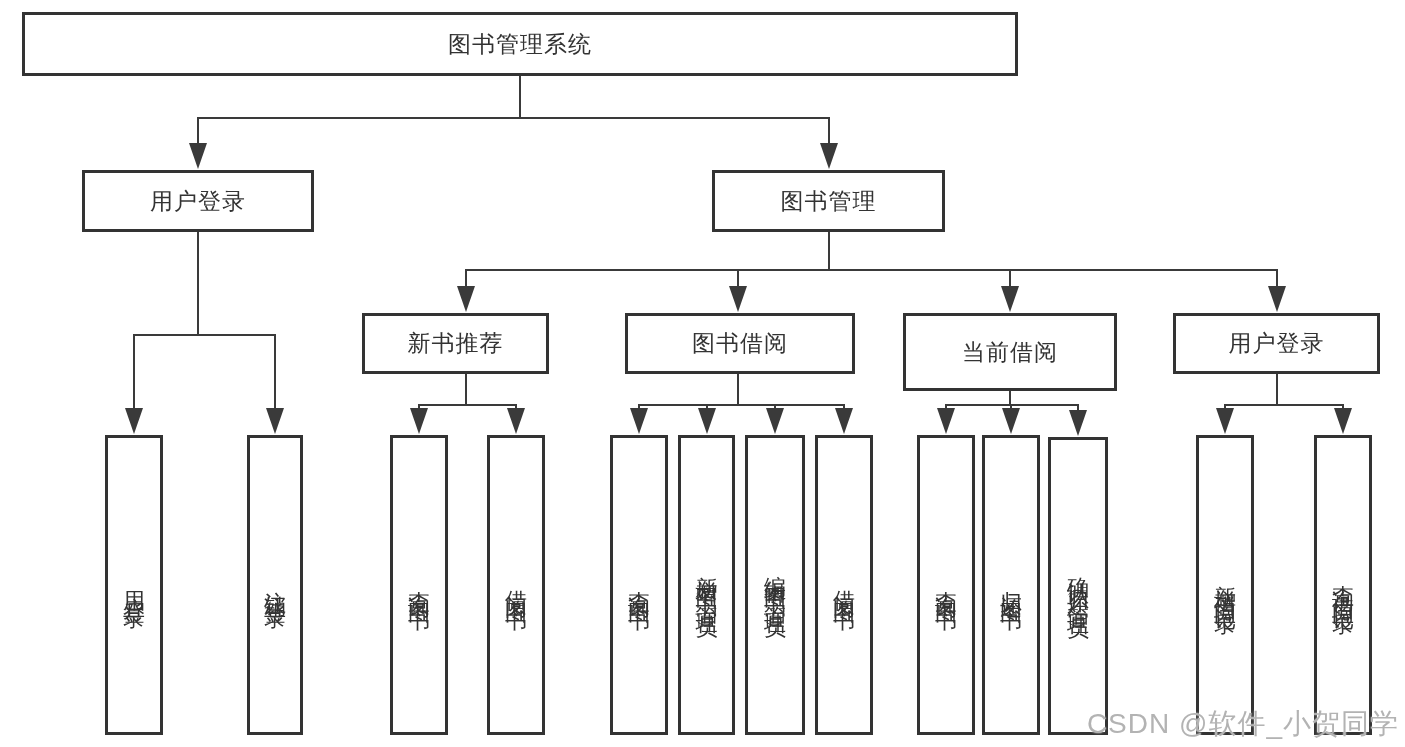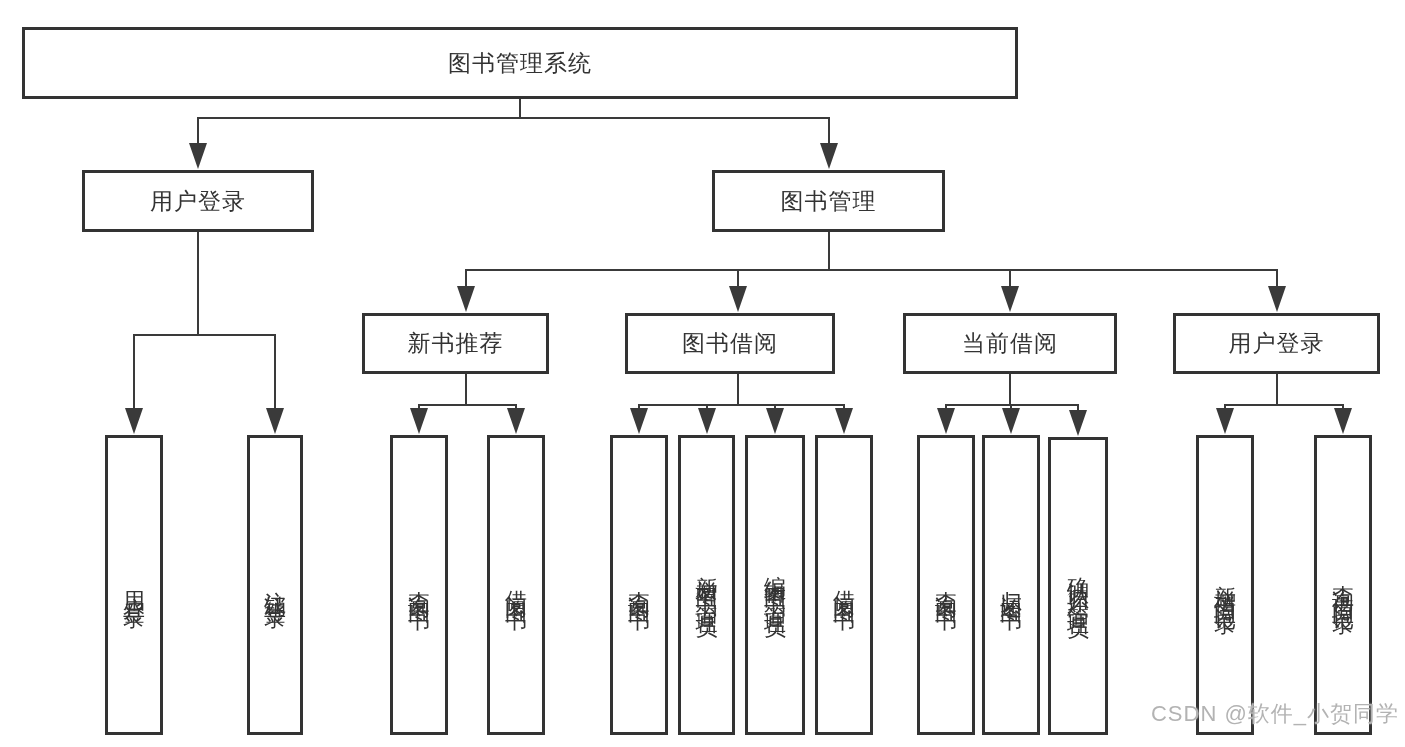--- a/index.html
+++ b/index.html
@@ -46,22 +46,22 @@
     position: absolute;
     width: 0;
     height: 0;
     border-left: 9px solid transparent;
     border-right: 9px solid transparent;
     border-top: 26px solid var(--line, #3a3a3a);
   }
   .watermark {
     position: absolute;
     right: 6px;
-    bottom: 18px;
-    font-size: 22px;
+    bottom: 4px;
+    font-size: 28px;
     color: var(--wm, #b3b3b3);
     text-shadow: 0 0 2px #ffffff;
     letter-spacing: 1px;
     white-space: nowrap;
   }
 </style>
 </head>
 <body>
 
 <div id="canvas" style="--bg: #ffffff; --line: #3a3a3a; --border: #333333; --text: #333333; --wm: #b3b3b3;">
@@ -113,26 +113,26 @@
       <div class="vline" style="left: 1077px; top: 404px; width: 2px; height: 14px;"></div>
       <div class="arrowhead" style="left: 1069px; top: 410px;"></div>
       <div class="vline" style="left: 1275.5px; top: 372px; width: 2px; height: 34px;"></div>
       <div class="hline" style="left: 1224px; top: 404px; width: 120px; height: 2px;"></div>
       <div class="vline" style="left: 1224px; top: 404px; width: 2px; height: 12px;"></div>
       <div class="arrowhead" style="left: 1216px; top: 408px;"></div>
       <div class="vline" style="left: 1342px; top: 404px; width: 2px; height: 12px;"></div>
       <div class="arrowhead" style="left: 1334px; top: 408px;"></div>
     </div>
   <div id="nodes-layer">
-      <div class="node h" style="left: 22px; top: 12px; width: 996px; height: 72px; margin-top: 15px;">图书管理系统</div>
+      <div class="node h" style="left: 22px; top: 12px; width: 996px; height: 64px;">图书管理系统</div>
       <div class="node h" style="left: 82px; top: 170px; width: 232px; height: 62px;">用户登录</div>
       <div class="node h" style="left: 712px; top: 170px; width: 233px; height: 62px;">图书管理</div>
       <div class="node h" style="left: 362px; top: 313px; width: 187px; height: 61px;">新书推荐</div>
-      <div class="node h" style="left: 625px; top: 313px; width: 210px; height: 61px;">图书借阅</div>
-      <div class="node h" style="left: 903px; top: 313px; width: 214px; height: 61px;">当前借阅</div>
+      <div class="node h" style="left: 625px; top: 313px; width: 230px; height: 61px;">图书借阅</div>
+      <div class="node h" style="left: 903px; top: 313px; width: 214px; height: 78px;">当前借阅</div>
       <div class="node h" style="left: 1173px; top: 313px; width: 207px; height: 61px;">用户登录</div>
       <div class="node v" style="left: 105px; top: 435px; width: 58px; height: 300px;">用户登录</div>
       <div class="node v" style="left: 247px; top: 435px; width: 56px; height: 300px;">注销登录</div>
       <div class="node v" style="left: 390px; top: 435px; width: 58px; height: 300px;">查询图书</div>
       <div class="node v" style="left: 487px; top: 435px; width: 58px; height: 300px;">借阅图书</div>
       <div class="node v" style="left: 610px; top: 435px; width: 58px; height: 300px;">查询图书</div>
       <div class="node v" style="left: 678px; top: 435px; width: 57px; height: 300px;">新增图书（管理员）</div>
       <div class="node v" style="left: 745px; top: 435px; width: 60px; height: 300px;">编辑图书（管理员）</div>
       <div class="node v" style="left: 815px; top: 435px; width: 58px; height: 300px;">借阅图书</div>
       <div class="node v" style="left: 917px; top: 435px; width: 58px; height: 300px;">查询图书</div>

